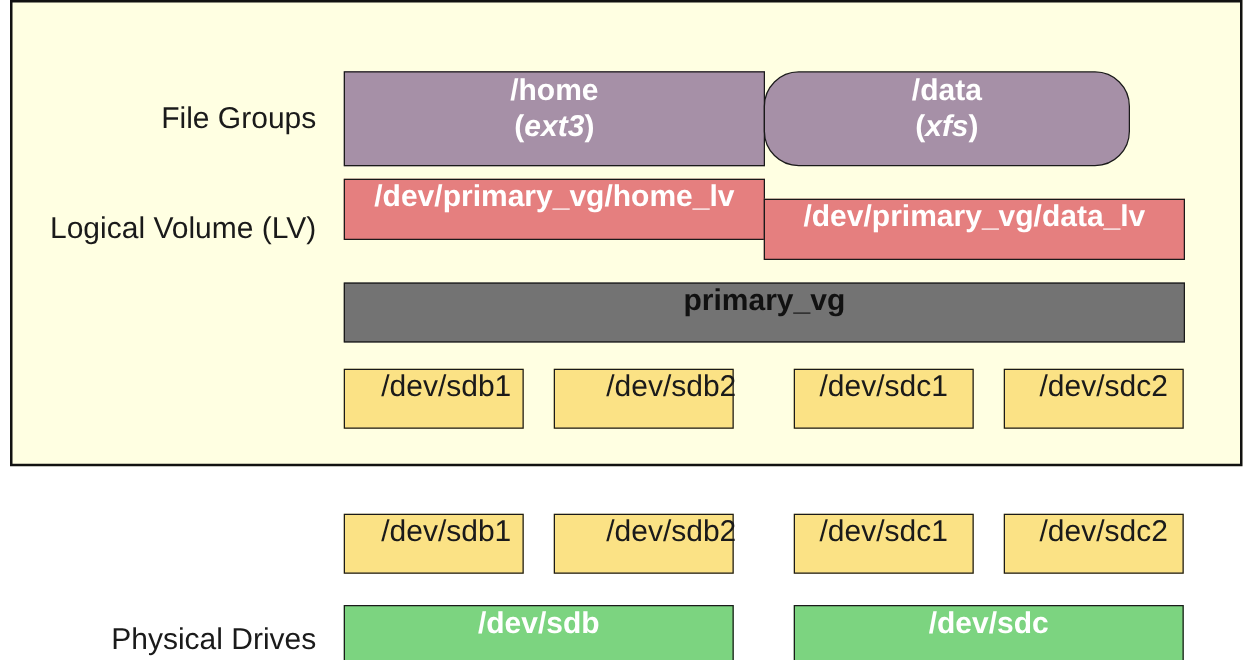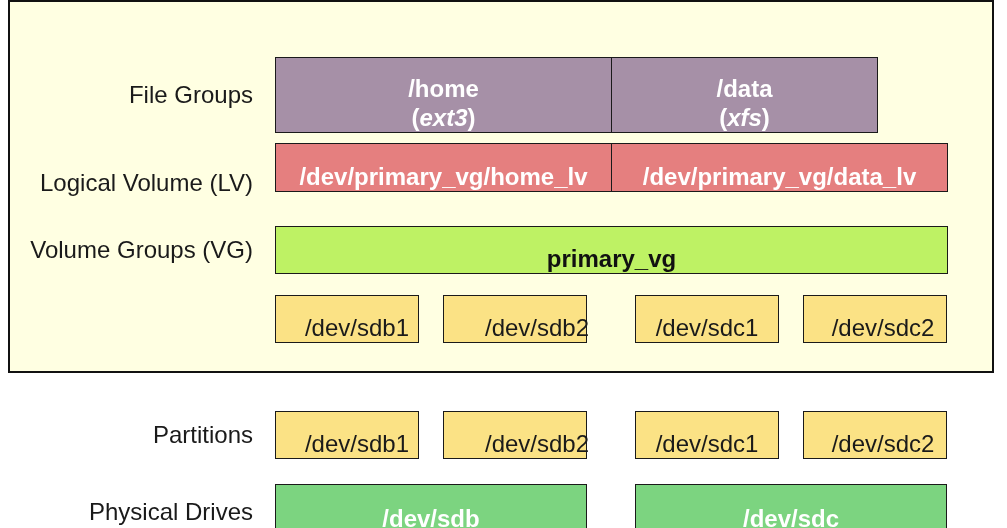--- a/index.html
+++ b/index.html
@@ -46,35 +46,35 @@
   .lbl-part  { top: 421px; }
   .lbl-drive { top: 498px; }
 
   .box {
     position: absolute;
     box-sizing: border-box;
     border: 1.5px solid #1a1a1a;
     display: flex;
     flex-direction: column;
     align-items: center;
-    justify-content: flex-end;
+    justify-content: flex-start;
     text-align: center;
     font-size: 24px;
     white-space: nowrap;
   }
   
   .fs-box { top: 57px; height: 76px; background: #A690A7; color: #ffffff; font-weight: bold; line-height: 29px; }
   .fs1 { left: 275px; width: 337px; }
-  .fs2 { left: 611px; width: 267px; }
+  .fs2 { left: 611px; width: 293px; border-radius: 28px; }
   
   .lv-box { top: 143px; height: 49px; background: #E57F7F; color: #ffffff; font-weight: bold; }
   .lv1 { left: 275px; width: 337px; }
-  .lv2 { left: 611px; width: 337px; }
+  .lv2 { left: 611px; width: 337px; margin-top: 16px; }
   
-  .vg-box { top: 226px; height: 48px; left: 275px; width: 673px; background: #bef264; color: #111111; font-weight: bold; }
+  .vg-box { top: 226px; height: 48px; left: 275px; width: 673px; background: #737373; color: #111111; font-weight: bold; }
   
   .pv-box, .part-box { height: 48px; width: 144px; background: #FBE285; color: #1a1a1a; }
   .pv-box   { top: 295px; }
   .part-box { top: 411px; }
   .col1 { left: 275px; padding-left: 20px; }
   .col2 { left: 443px; padding-left: 44px; }
   .col3 { left: 635px; }
   .col4 { left: 803px; padding-left: 16px; }
   
   .drive-box { top: 484px; height: 50px; width: 312px; background: #7CD480; color: #ffffff; font-weight: bold; }
@@ -83,22 +83,20 @@
 </style>
 </head>
 <body>
 
 <div class="stage">
 
   <div class="lvm-box"></div>
 
   <div class="row-label lbl-fs">File Groups</div>
   <div class="row-label lbl-lv">Logical Volume (LV)</div>
-  <div class="row-label lbl-vg">Volume Groups (VG)</div>
-  <div class="row-label lbl-part">Partitions</div>
   <div class="row-label lbl-drive">Physical Drives</div>
 
   <div class="box fs-box fs1">
     <div>/home</div>
     <div><span>(</span><i>ext3</i><span>)</span></div>
   </div>
   <div class="box fs-box fs2">
     <div>/data</div>
     <div><span>(</span><i>xfs</i><span>)</span></div>
   </div>

